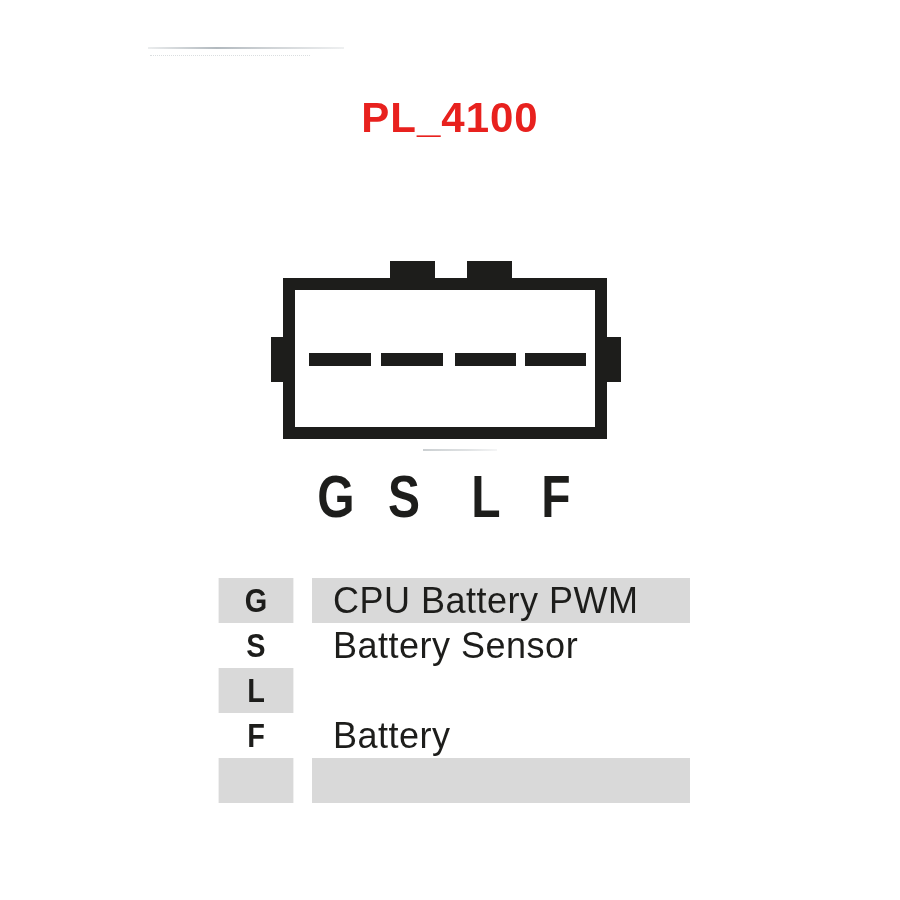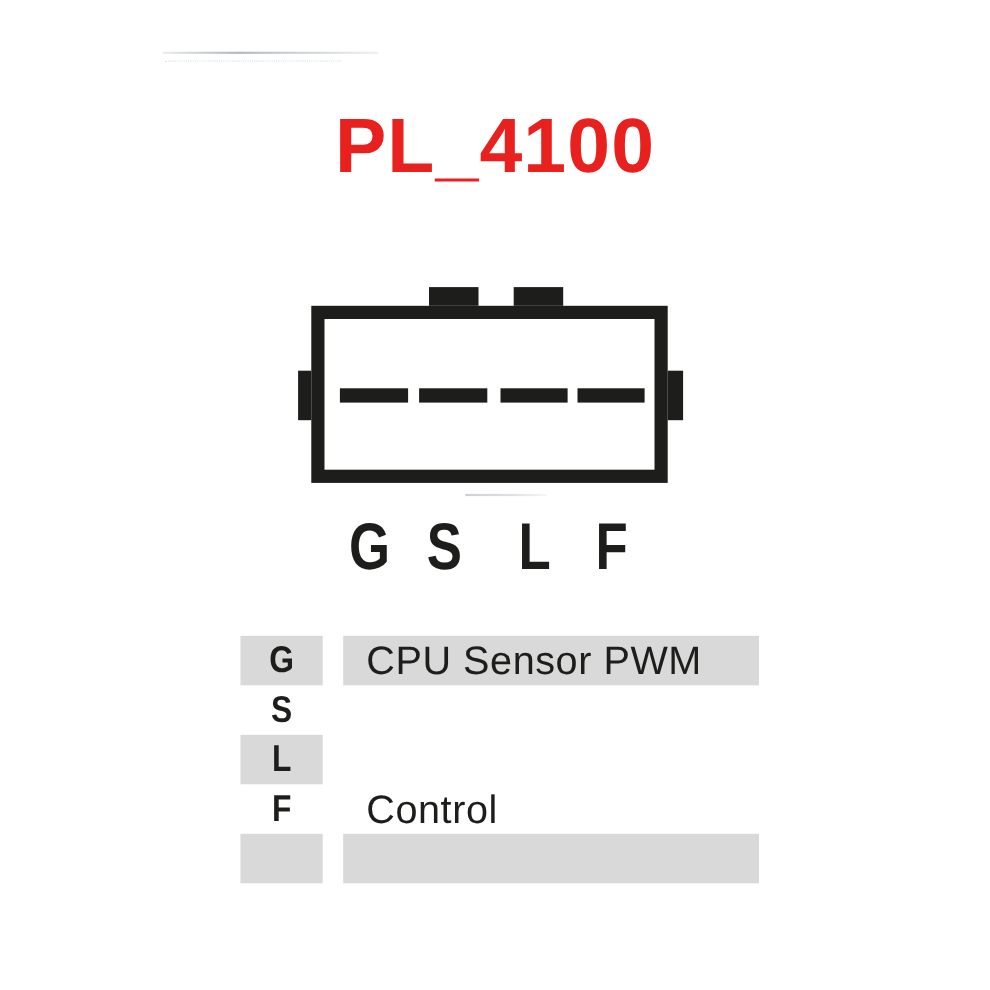--- a/index.html
+++ b/index.html
@@ -44,21 +44,21 @@
     background: linear-gradient(90deg,
       rgba(140,150,155,0.45) 0%,
       rgba(150,158,163,0.30) 60%,
       rgba(150,158,163,0.10) 100%);
   }
 
   .title {
     position: absolute;
     top: 97px; left: 0; right: 0;
     text-align: center;
-    font-size: 70px;
+    font-size: 42px;
     line-height: 1;
     font-weight: bold;
     letter-spacing: 1px;
     color: var(--accent-red);
   }
 
   
   .conn-rect {
     position: absolute;
     left: 283px; top: 278px;
@@ -146,31 +146,32 @@
   <div class="wm-line-bottom"></div>
 
   <span class="pin-letter pin-letter-g">G</span>
   <span class="pin-letter pin-letter-s">S</span>
   <span class="pin-letter pin-letter-l">L</span>
   <span class="pin-letter pin-letter-f">F</span>
 
   <div class="legend">
     <div class="trow gray">
       <div class="tcell-pin">G</div>
-      <div class="tcell-desc">CPU Sensor PWM</div>
+      <div class="tcell-desc">CPU Battery PWM</div>
     </div>
     <div class="trow">
       <div class="tcell-pin">S</div>
+      <div class="tcell-desc">Battery Sensor</div>
     </div>
     <div class="trow gray">
       <div class="tcell-pin">L</div>
     </div>
     <div class="trow">
       <div class="tcell-pin">F</div>
-      <div class="tcell-desc">Control</div>
+      <div class="tcell-desc">Battery</div>
     </div>
     <div class="trow gray">
       <div class="tcell-pin"></div>
       <div class="tcell-desc"></div>
     </div>
   </div>
 
 </div>
 
 </body></html>

